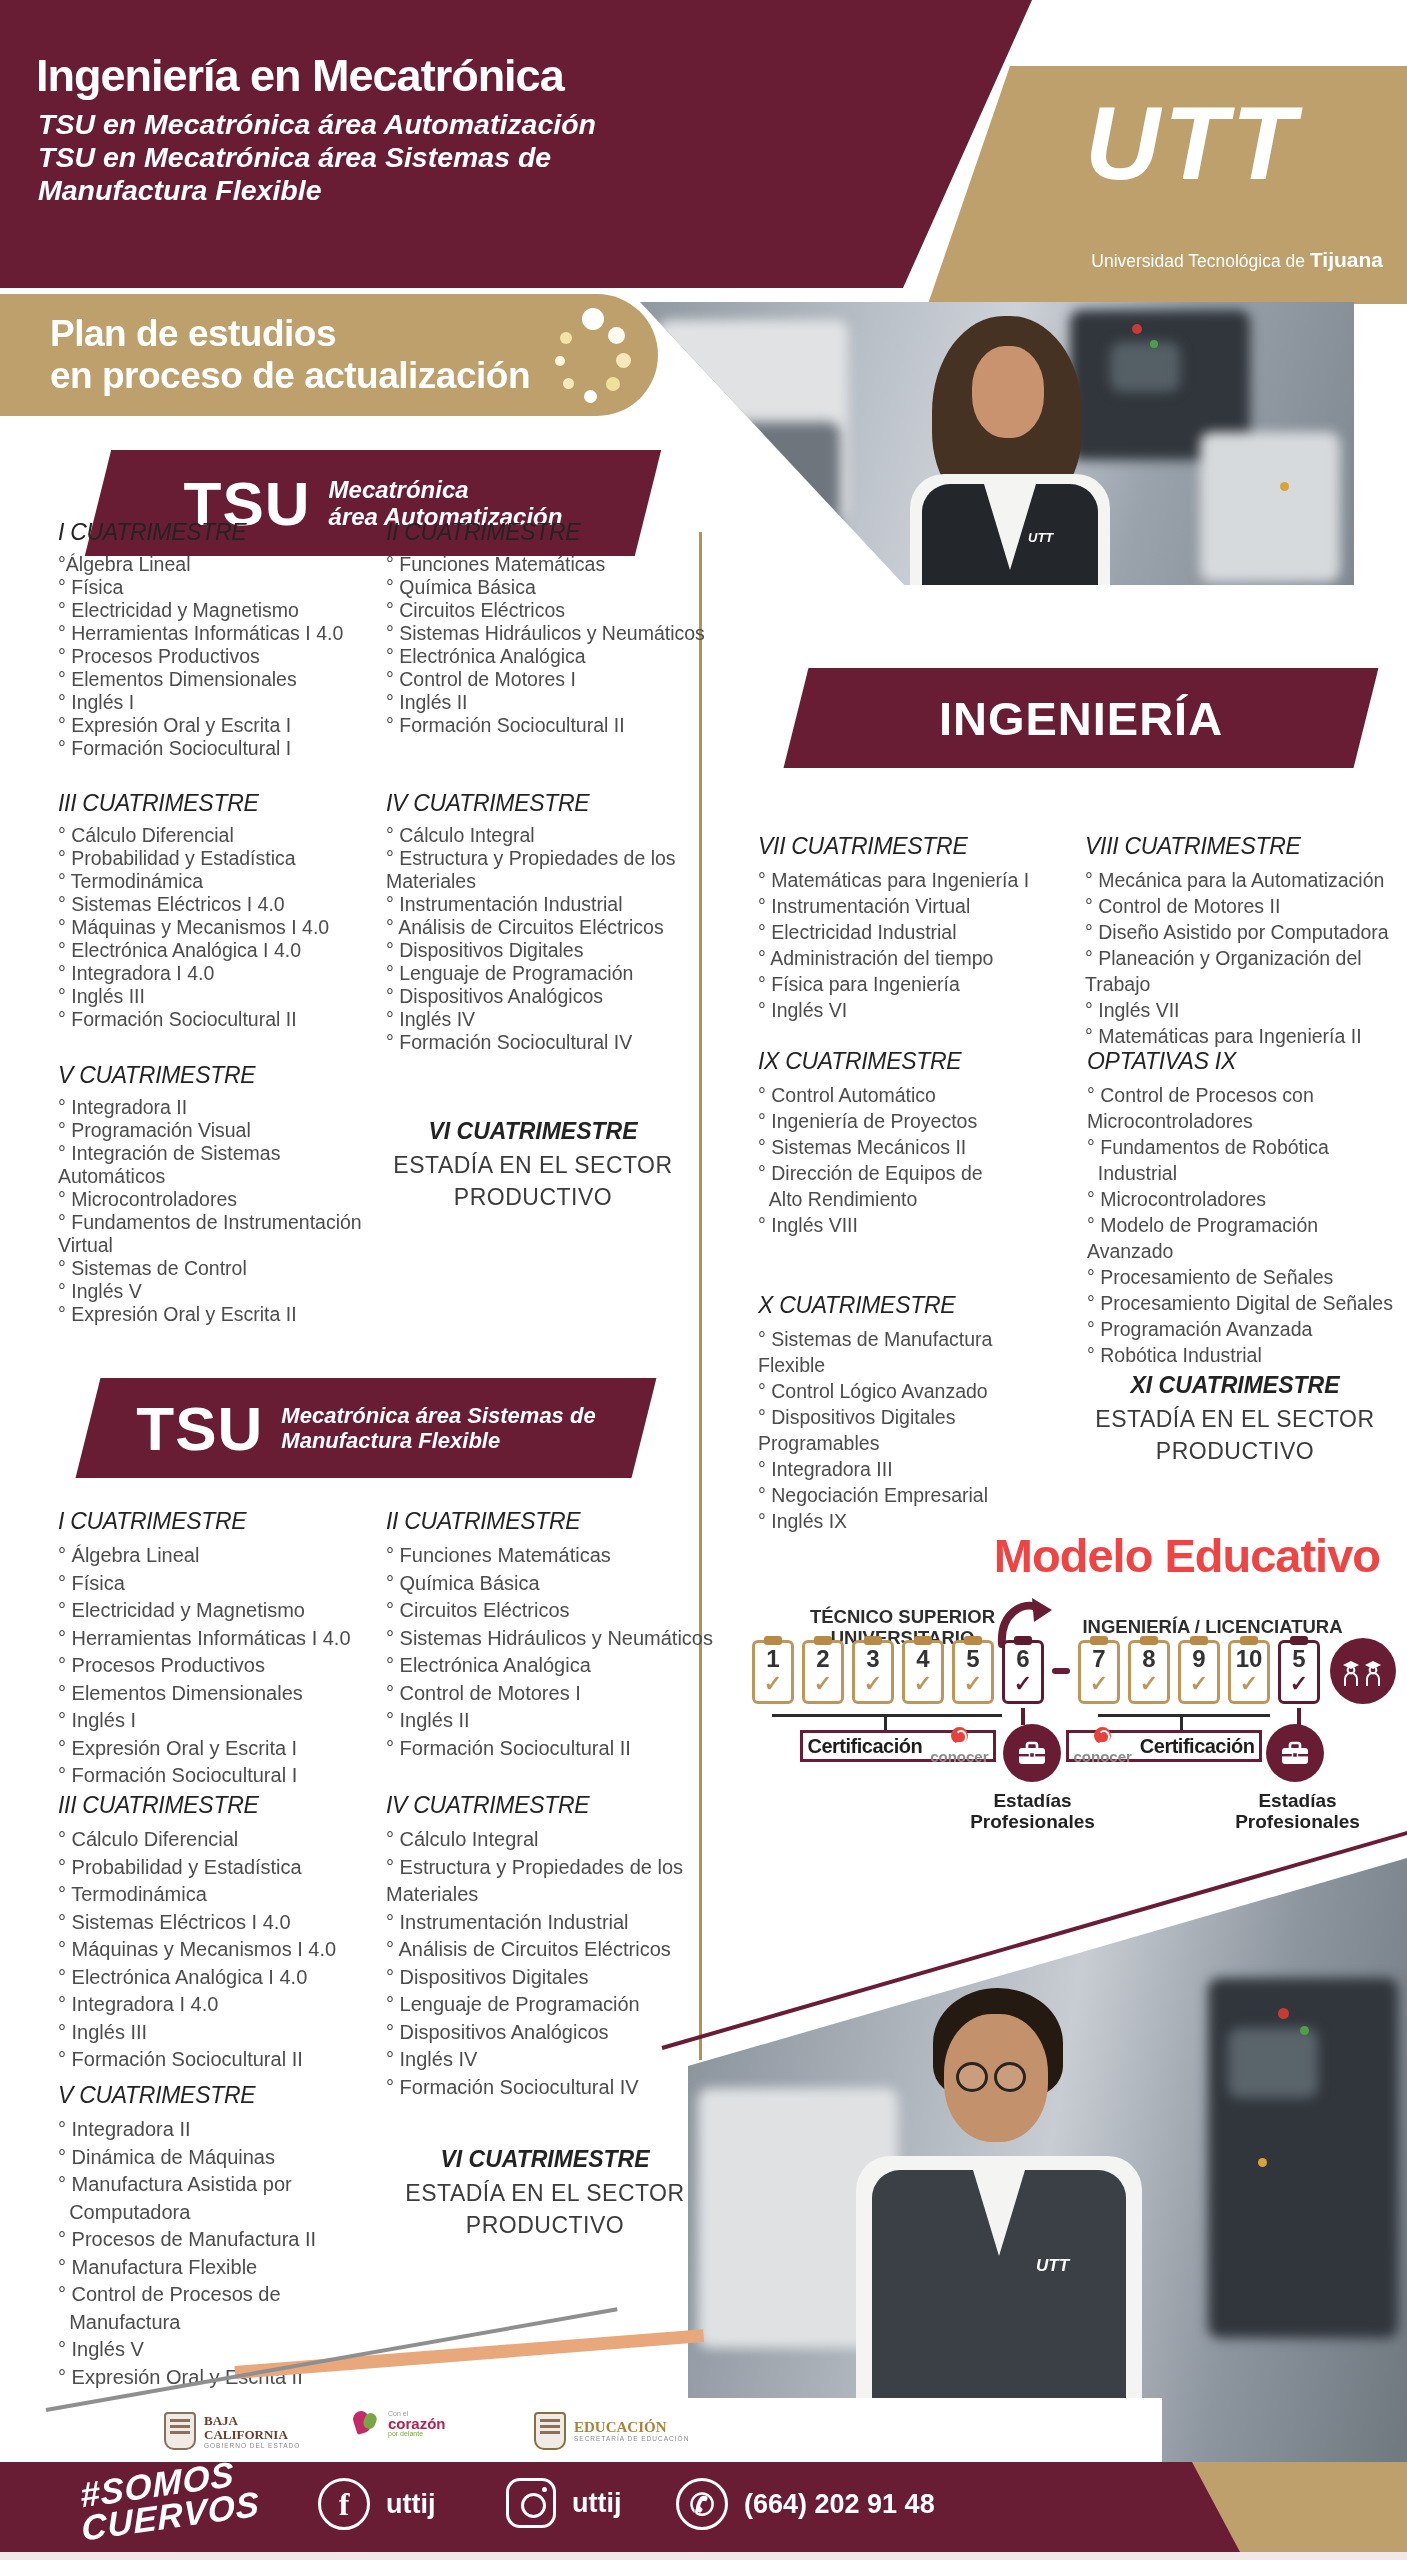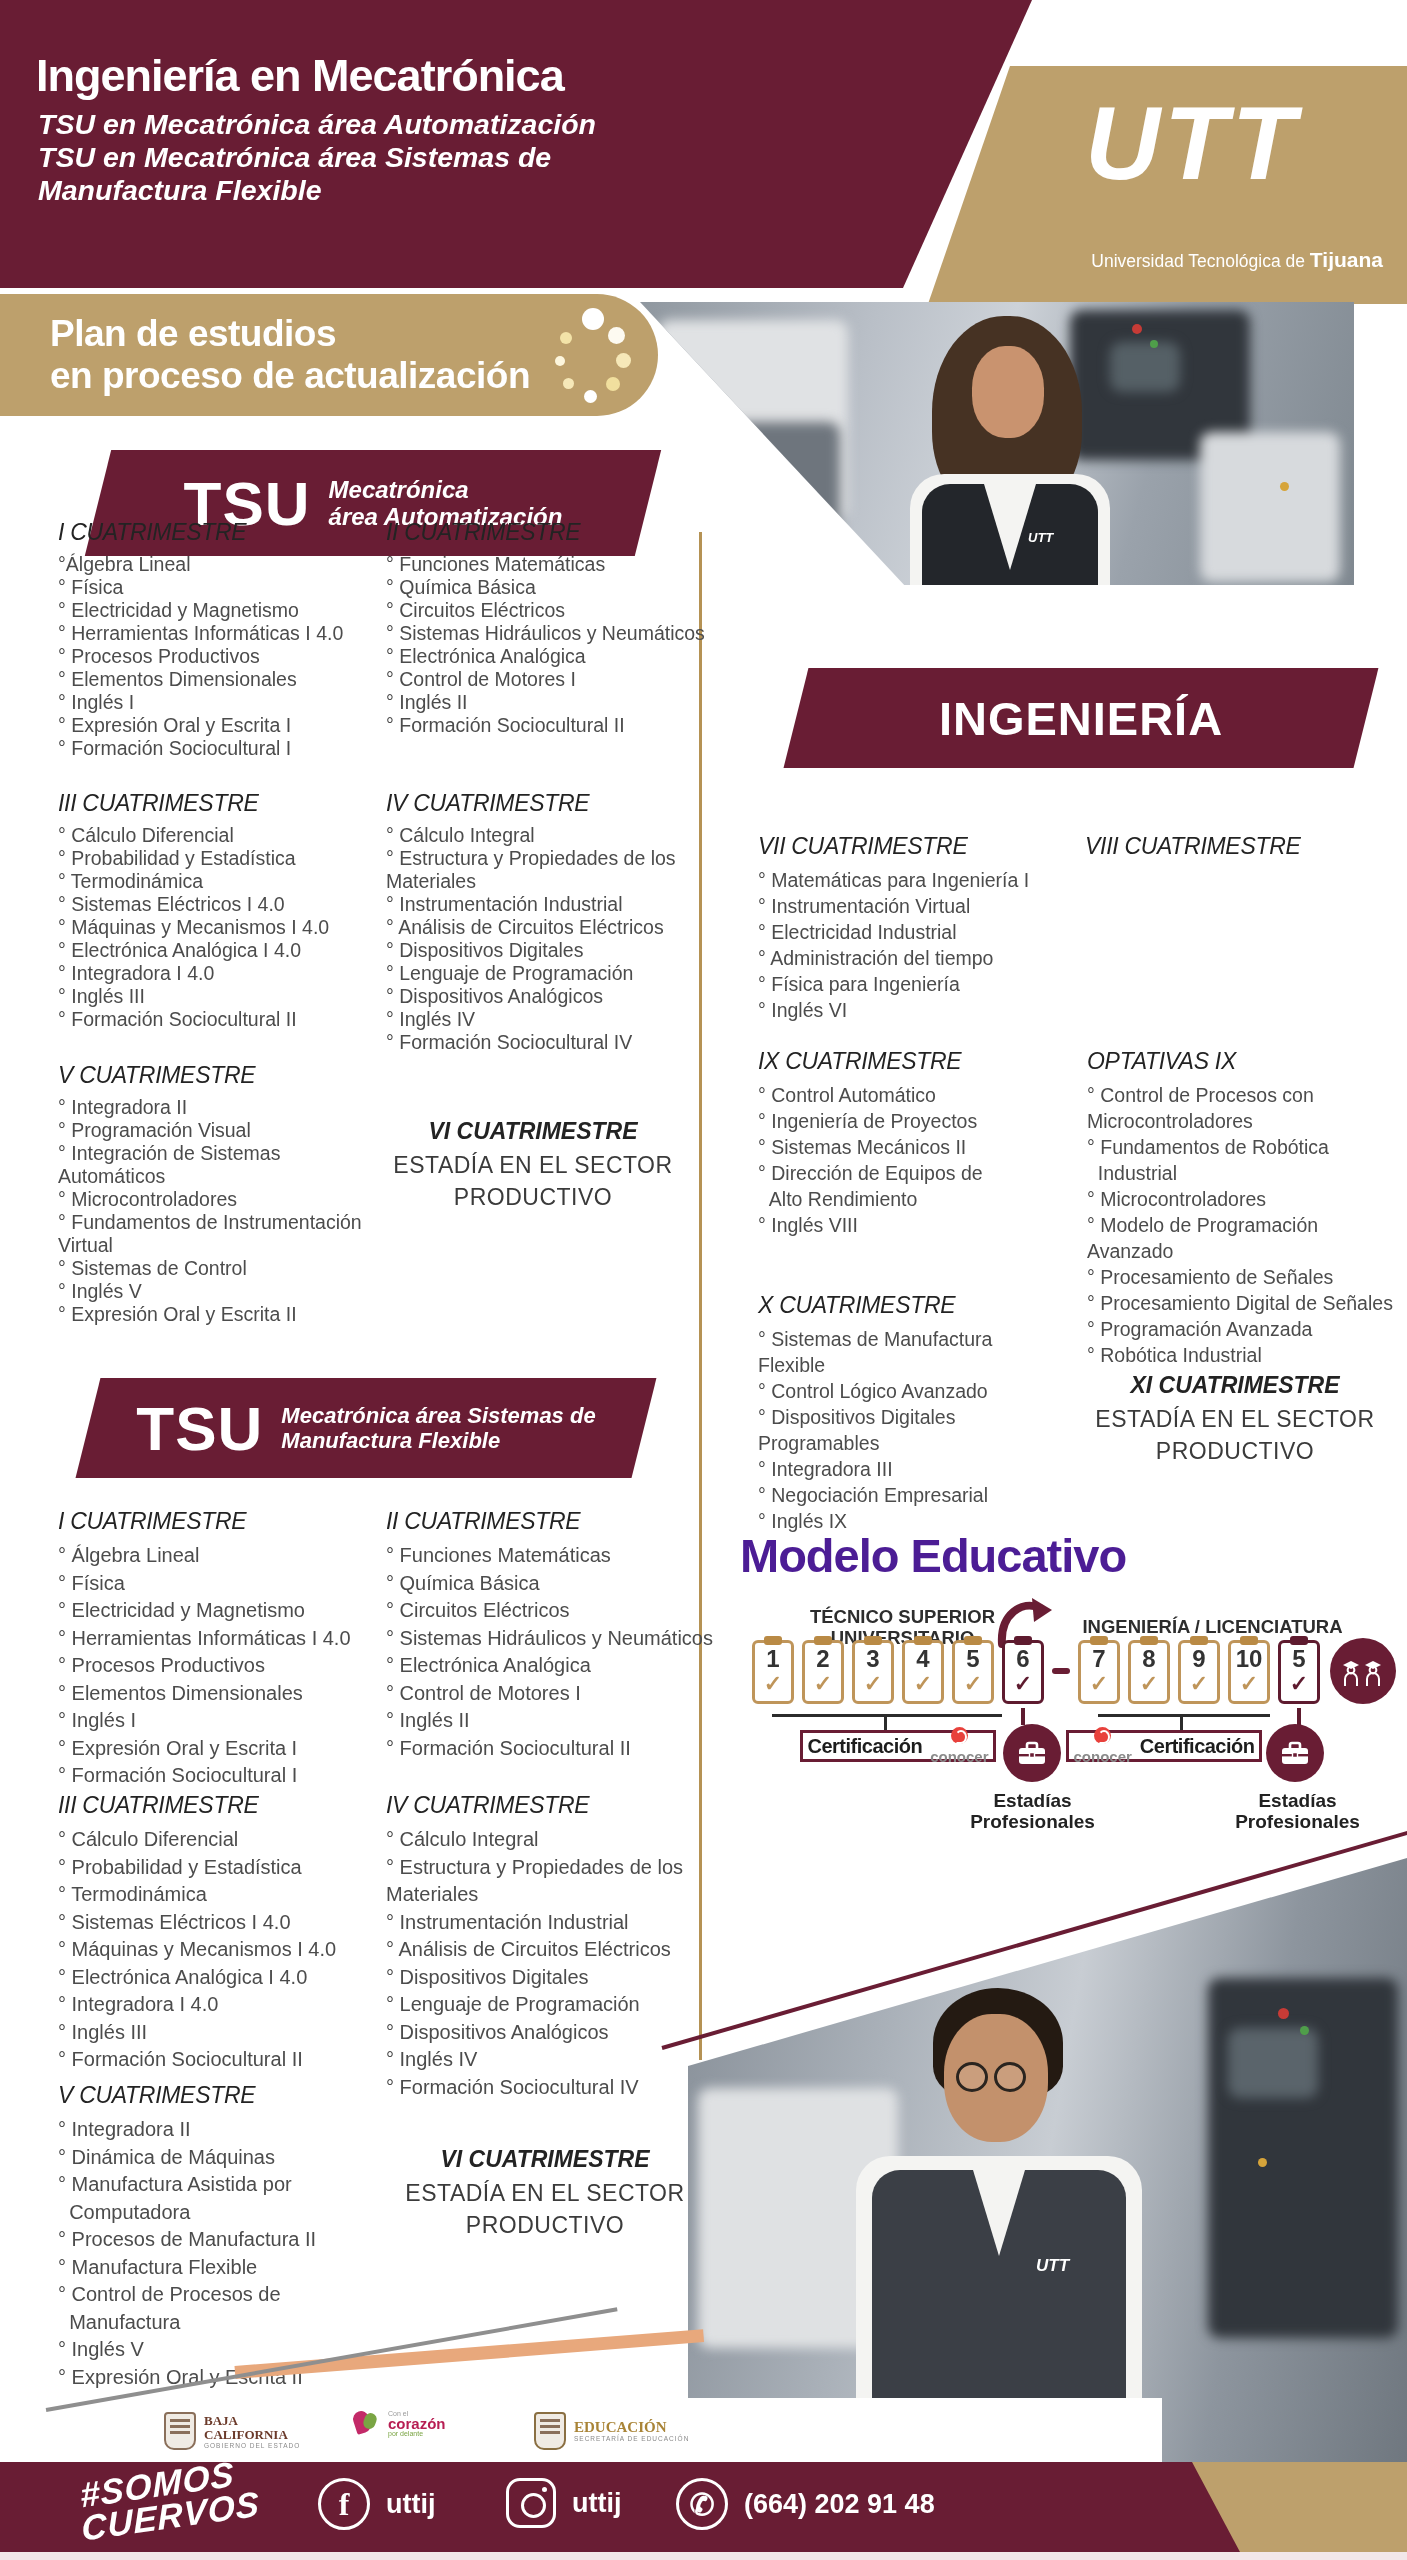--- a/index.html
+++ b/index.html
@@ -50,21 +50,21 @@
   .face{position:absolute;background:#c9936f;border-radius:46%;}
   .tee{position:absolute;background:#f4f4f2;border-radius:34px 34px 0 0;}
   .vest{position:absolute;background:#23262b;border-radius:28px 28px 0 0;}
   .vest::after{content:"";position:absolute;left:50%;top:0;transform:translateX(-50%);
       border-left:26px solid transparent;border-right:26px solid transparent;border-top:86px solid #f4f4f2;}
   .vest-tag{position:absolute;color:#fff;font-size:13px;font-weight:800;font-style:italic;z-index:3;}
   .glasses{position:absolute;display:flex;gap:6px;align-items:center;}
   .glasses i{display:block;width:26px;height:24px;border:3px solid #2a241f;border-radius:50%;background:rgba(255,255,255,.12);}
   .deco-line{position:absolute;transform-origin:left center;}
   
-  .mod-title{position:absolute;left:740px;top:1528px;width:640px;text-align:left;font-size:47px;font-weight:900;color:#4c1d95;letter-spacing:-1px;}
+  .mod-title{position:absolute;left:740px;top:1528px;width:640px;text-align:right;font-size:47px;font-weight:900;color:#ef4444;letter-spacing:-1px;}
   .mod-label{position:absolute;text-align:center;font-weight:800;color:#2d2d2d;font-size:18.5px;line-height:21px;white-space:pre-wrap;}
   .cb-row{position:absolute;left:752px;top:1640px;display:flex;align-items:flex-start;gap:8px;}
   .cb{position:relative;width:42px;height:64px;background:#fff;border:3.5px solid #bf955a;border-radius:6px;
       box-sizing:border-box;display:flex;flex-direction:column;align-items:center;}
   .cb::before{content:"";position:absolute;top:-7px;left:50%;transform:translateX(-50%);width:18px;height:9px;background:#b98a45;border-radius:3px;}
   .cb .cbn{font-size:24px;font-weight:800;color:#333;line-height:28px;margin-top:2px;}
   .cb .cbc{font-size:22px;font-weight:900;color:#bf955a;line-height:22px;}
   .cb .cbc::after{content:"✓";}
   .cb.mar{border-color:#5e1b2f;}
   .cb.mar::before{background:#5e1b2f;}
@@ -247,20 +247,27 @@
     <div class="st">VII CUATRIMESTRE</div>
     <div class="lines">° Matemáticas para Ingeniería I
 ° Instrumentación Virtual
 ° Electricidad Industrial
 ° Administración del tiempo
 ° Física para Ingeniería
 ° Inglés VI</div>
   </div>
   <div class="sec rt" style="left:1085px;top:833px;">
     <div class="st">VIII CUATRIMESTRE</div>
+    <div class="lines">° Mecánica para la Automatización
+° Control de Motores II
+° Diseño Asistido por Computadora
+° Planeación y Organización del
+Trabajo
+° Inglés VII
+° Matemáticas para Ingeniería II</div>
   </div>
   <div class="sec rt" style="left:758px;top:1048px;">
     <div class="st">IX CUATRIMESTRE</div>
     <div class="lines">° Control Automático
 ° Ingeniería de Proyectos
 ° Sistemas Mecánicos II
 ° Dirección de Equipos de
   Alto Rendimiento
 ° Inglés VIII</div>
   </div>

